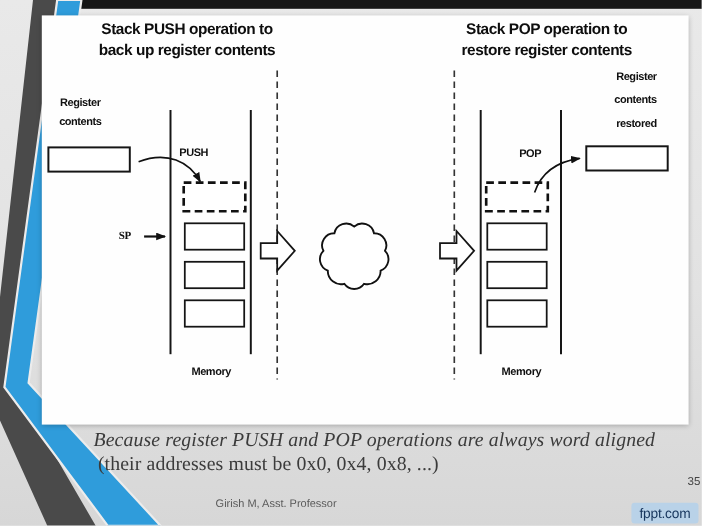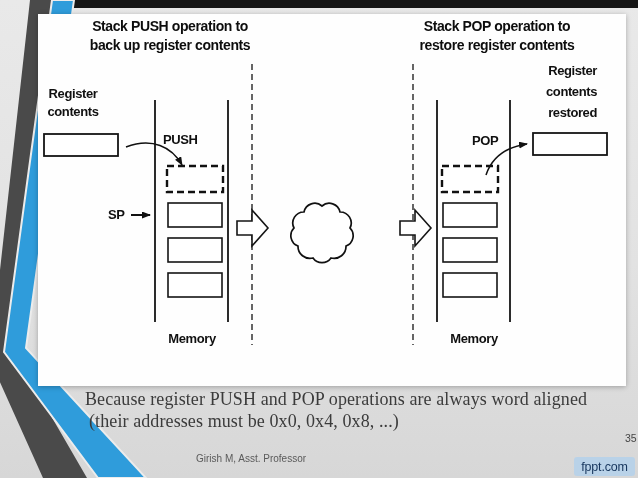--- a/index.html
+++ b/index.html
@@ -10,21 +10,21 @@
   }
   .abs{position:absolute;}
   #topbar{left:58px;top:0;width:580px;height:8px;background:#161616;}
   #stripes{left:0;top:0;width:638px;height:478px;}
   #panel{
     left:38px;top:14px;width:588px;height:372px;background:#fefefe;
     box-shadow:0 1px 5px rgba(0,0,0,.28);
   }
   #diagram-svg{left:0;top:0;width:638px;height:478px;}
   .figtext{
-    position:absolute;color:#101010;font-weight:700;font-size:13px;
+    position:absolute;color:#101010;font-weight:700;font-size:10px;
     line-height:18px;letter-spacing:-0.4px;white-space:nowrap;
   }
   .figtitle{
     position:absolute;color:#0d0d0d;font-weight:700;font-size:14px;
     line-height:19px;letter-spacing:-0.4px;text-align:center;white-space:nowrap;
   }
   .caption{
     position:absolute;font-family:"Liberation Serif",serif;color:#3b3b3b;
     font-size:18px;line-height:22px;white-space:nowrap;letter-spacing:0.1px;
   }
@@ -115,33 +115,33 @@
     <div>restore register contents</div>
   </div>
 
   <div class="figtext" style="left:34px;top:85px;width:78px;text-align:center;">
     <div>Register</div>
     <div>contents</div>
   </div>
 
   <div class="figtext" style="left:163px;top:131px;">PUSH</div>
   <div class="figtext" style="left:472px;top:132px;">POP</div>
-  <div class="figtext" style="left:108px;top:206px;">SP</div>
+  <div class="figtext" style="left:108px;top:206px;font-family:Liberation Serif, serif;">SP</div>
 
   <div class="figtext" style="left:157px;top:330px;width:70px;text-align:center;">Memory</div>
   <div class="figtext" style="left:439px;top:330px;width:70px;text-align:center;">Memory</div>
 
 
   <div class="figtext" style="left:517px;top:60px;width:80px;text-align:right;line-height:21px;">
     <div>Register</div>
     <div>contents</div>
     <div>restored</div>
   </div>
 
-  <div class="caption" style="left:85px;top:388px;">Because register PUSH and POP operations are always word aligned</div>
+  <div class="caption" style="left:85px;top:388px;font-style:italic;">Because register PUSH and POP operations are always word aligned</div>
   <div class="caption" style="left:89px;top:410px;">(their addresses must be 0x0, 0x4, 0x8, ...)</div>
 
   <div class="abs" id="footer-author">Girish M, Asst. Professor</div>
   <div class="abs" id="page-number">35</div>
   <div class="abs" id="brand-badge">
     <span>fppt.com</span>
   </div>
 
 </div>
 

